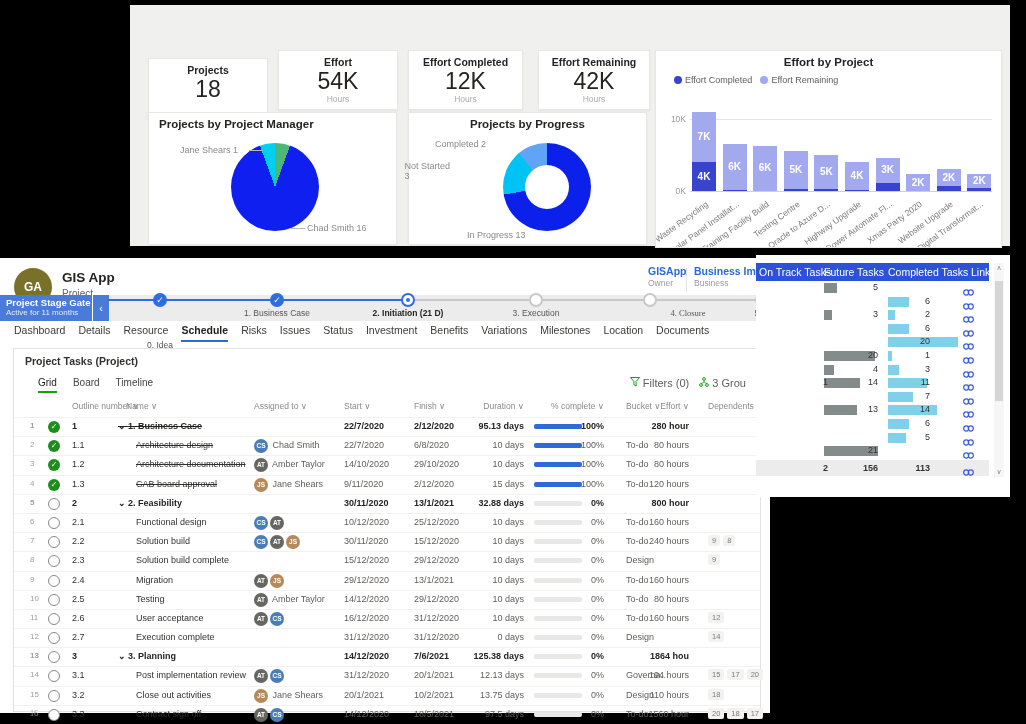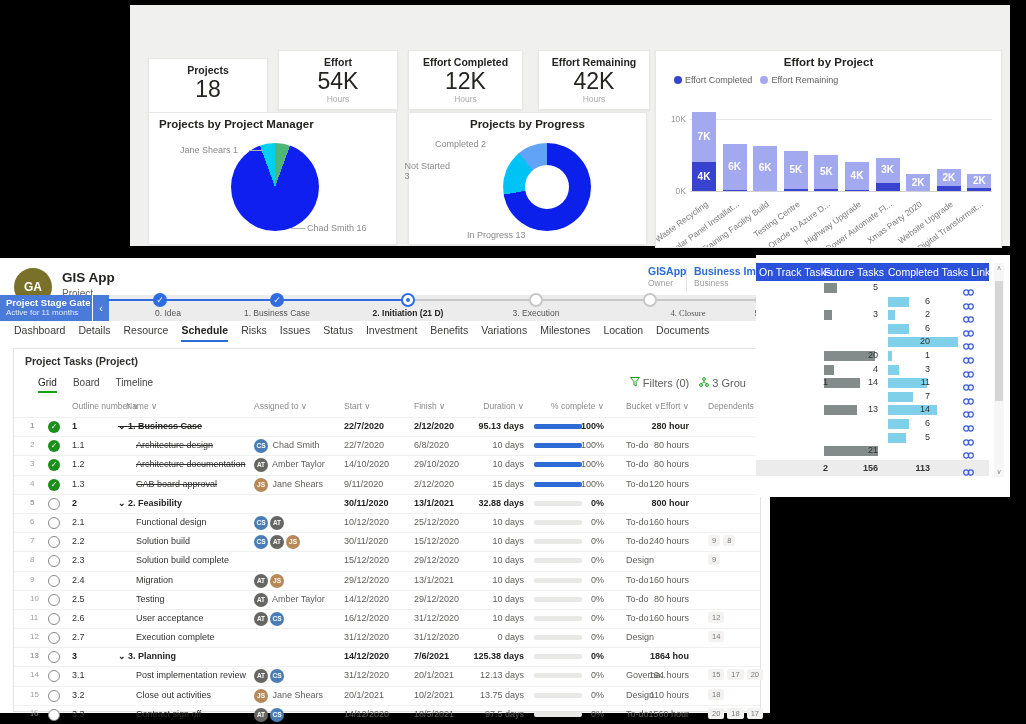--- a/index.html
+++ b/index.html
@@ -213,21 +213,21 @@
     <div id="stagebar"></div>
     <div id="banner">
       <div class="b1">Project Stage Gate</div>
       <div class="b2">Active for 11 months</div>
     </div>
     <div id="bchev">‹</div>
     <div class="sline" style="left:108px;width:300px;background:#2f6ce0;"></div>
     <div class="sline" style="left:408px;width:362px;background:#c8c8c8;"></div>
     <div id="stages">
         <div class="stg done" style="left: 153px;">✓</div>
-        <div class="stgl" style="left: 168px; font-weight: 400; color: rgb(85, 85, 85);">0. Idea</div>
+        <div class="stgl" style="left: 160px; font-weight: 400; color: rgb(85, 85, 85); margin-top: 32px;">0. Idea</div>
         <div class="stg done" style="left: 270px;">✓</div>
         <div class="stgl" style="left: 277px; font-weight: 400; color: rgb(85, 85, 85);">1. Business Case</div>
         <div class="stg current" style="left: 401px;">
           <i></i>
         </div>
         <div class="stgl" style="left: 408px; font-weight: 600; color: rgb(37, 36, 35);">2. Initiation  (21 D)</div>
         <div class="stg future" style="left: 529px;"></div>
         <div class="stgl" style="left: 536px; font-weight: 400; color: rgb(85, 85, 85);">3. Execution</div>
         <div class="stg future" style="left: 643px;"></div>
         <div class="stgl" style="left: 688px; font-weight: 400; color: rgb(85, 85, 85); font-family: Liberation Serif, serif;">4. Closure</div>

